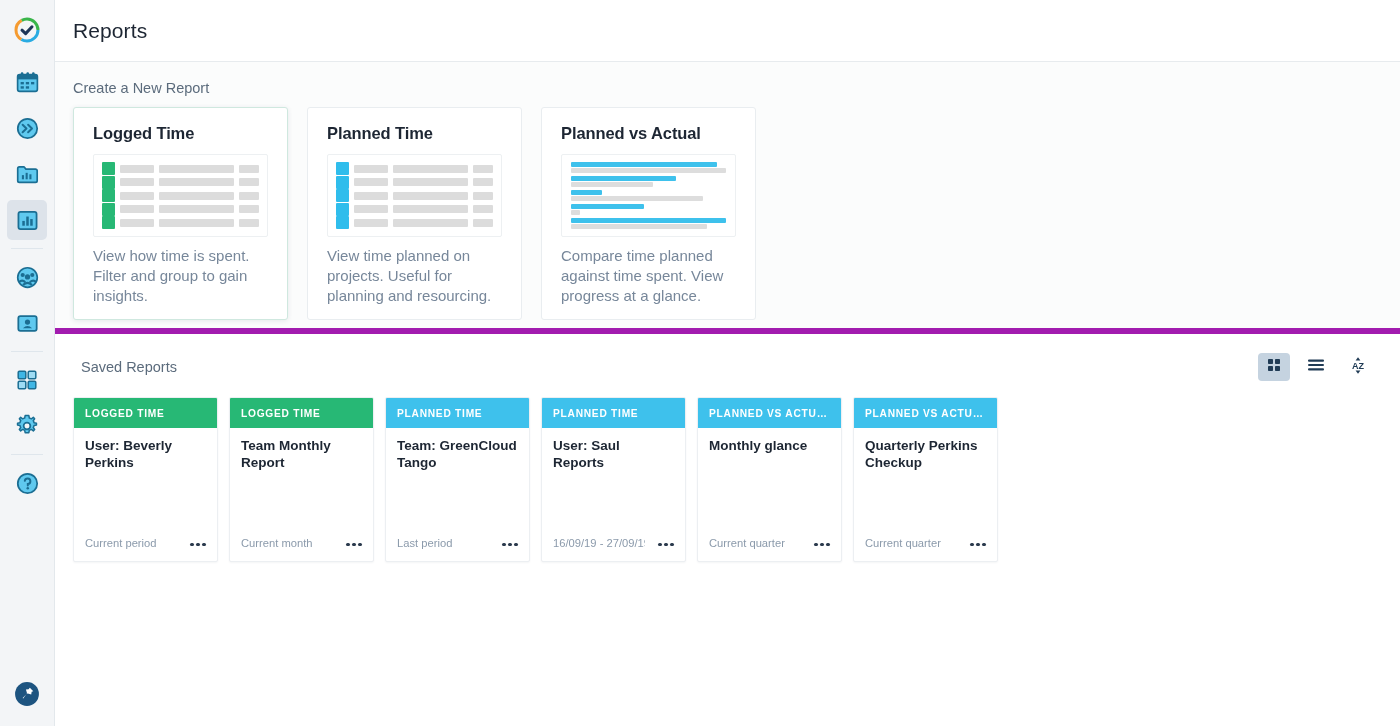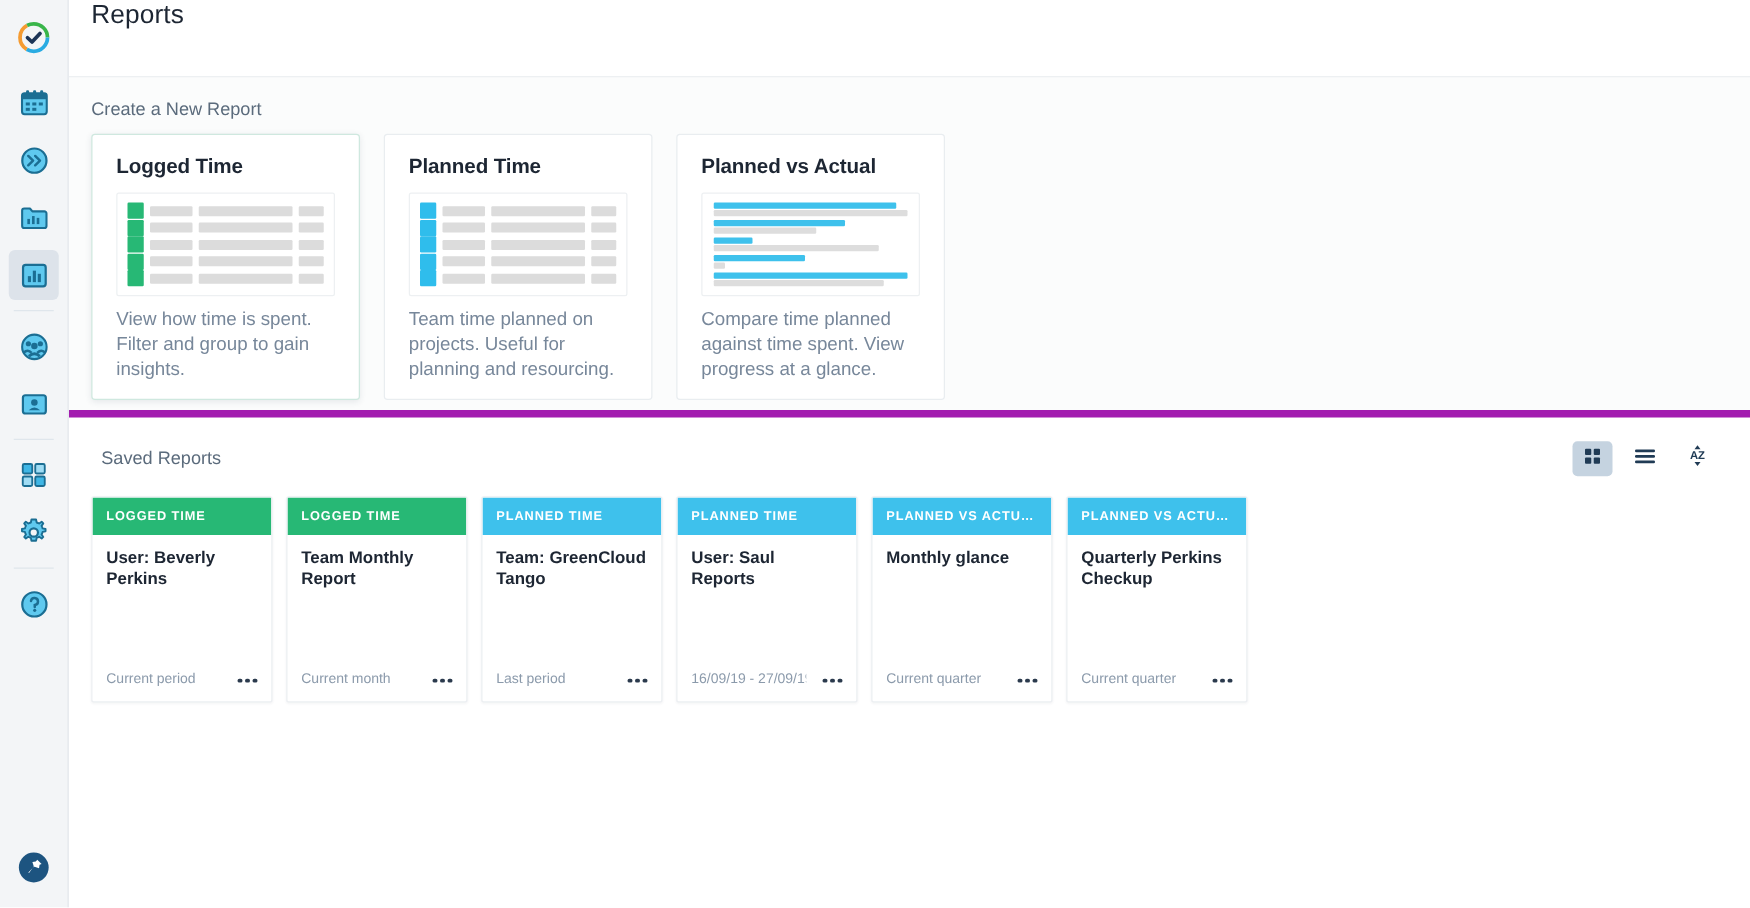--- a/index.html
+++ b/index.html
@@ -38,21 +38,21 @@
   .sb-spacer { flex: 1 1 auto; }
   .pin-wrap { margin-bottom: 12px; }
 
   
   .main { flex: 1 1 auto; height: 726px; background: #ffffff; overflow: hidden; }
 
   .page-header {
     height: 62px;
     background: #ffffff;
     border-bottom: 1px solid #e7ebee;
-    display: flex; align-items: flex-start;
+    display: flex; align-items: center;
     padding-left: 18px;
   }
   .page-title {
     font-size: 21px; color: #1d2633; font-weight: 400;
     letter-spacing: 0.1px;
   }
 
   .section-create {
     background: #fbfcfc;
     border-bottom: 6px solid #a21caf;
@@ -400,21 +400,21 @@
                 <span class="bar-s b2"></span>
                 <span class="bar-s b3"></span>
               </div>
             <div class="thumb-row">
                 <span class="sw" style="background:#2fbdec"></span>
                 <span class="bar-s b1"></span>
                 <span class="bar-s b2"></span>
                 <span class="bar-s b3"></span>
               </div>
           </div>
-          <div class="tmpl-desc">Team time planned on projects. Useful for planning and resourcing.</div>
+          <div class="tmpl-desc">View time planned on projects. Useful for planning and resourcing.</div>
         </div>
 
         <div class="tmpl-card">
           <div class="tmpl-title">Planned vs Actual</div>
           <div class="pva-thumb">
             <div class="pva-group">
                 <span class="pva-bar pva-plan" style="width:94%"></span>
                 <span class="pva-bar pva-act" style="width:100%"></span>
               </div>
             <div class="pva-group">

